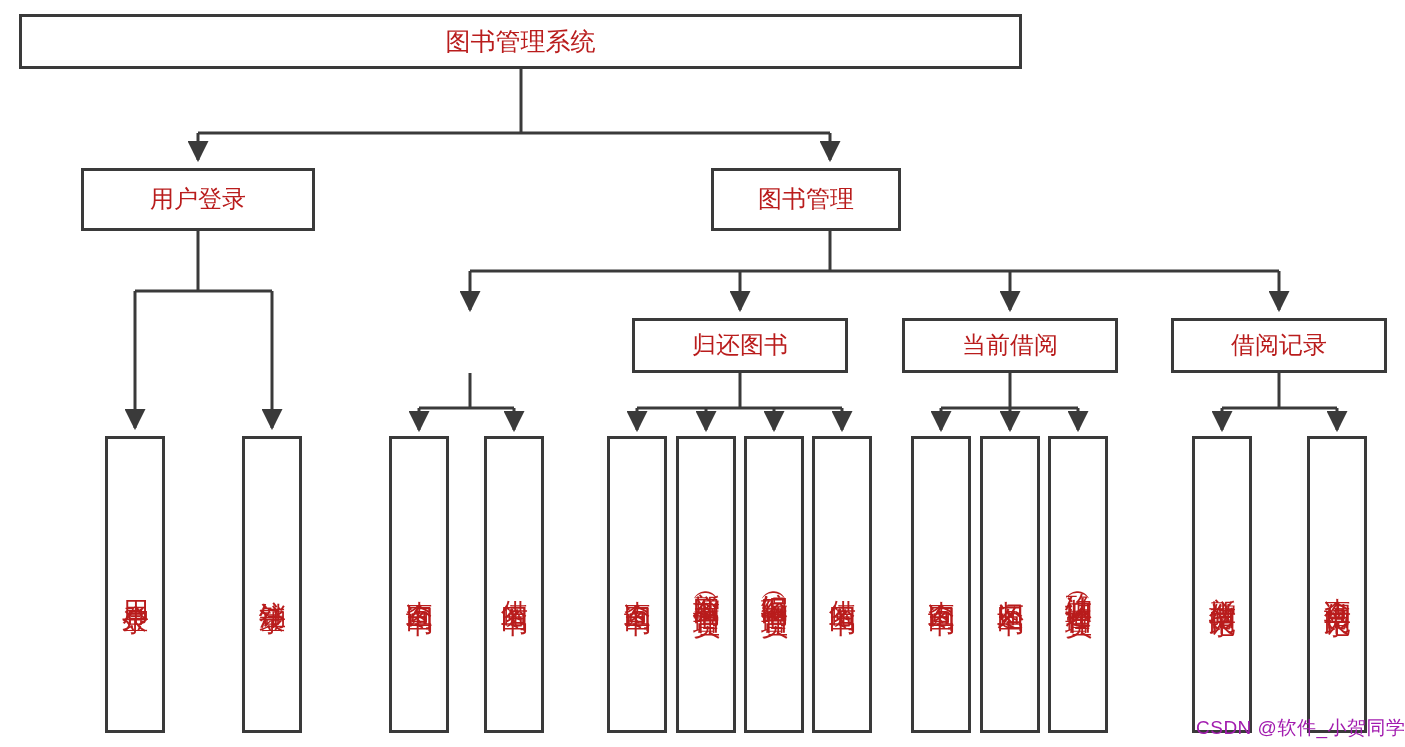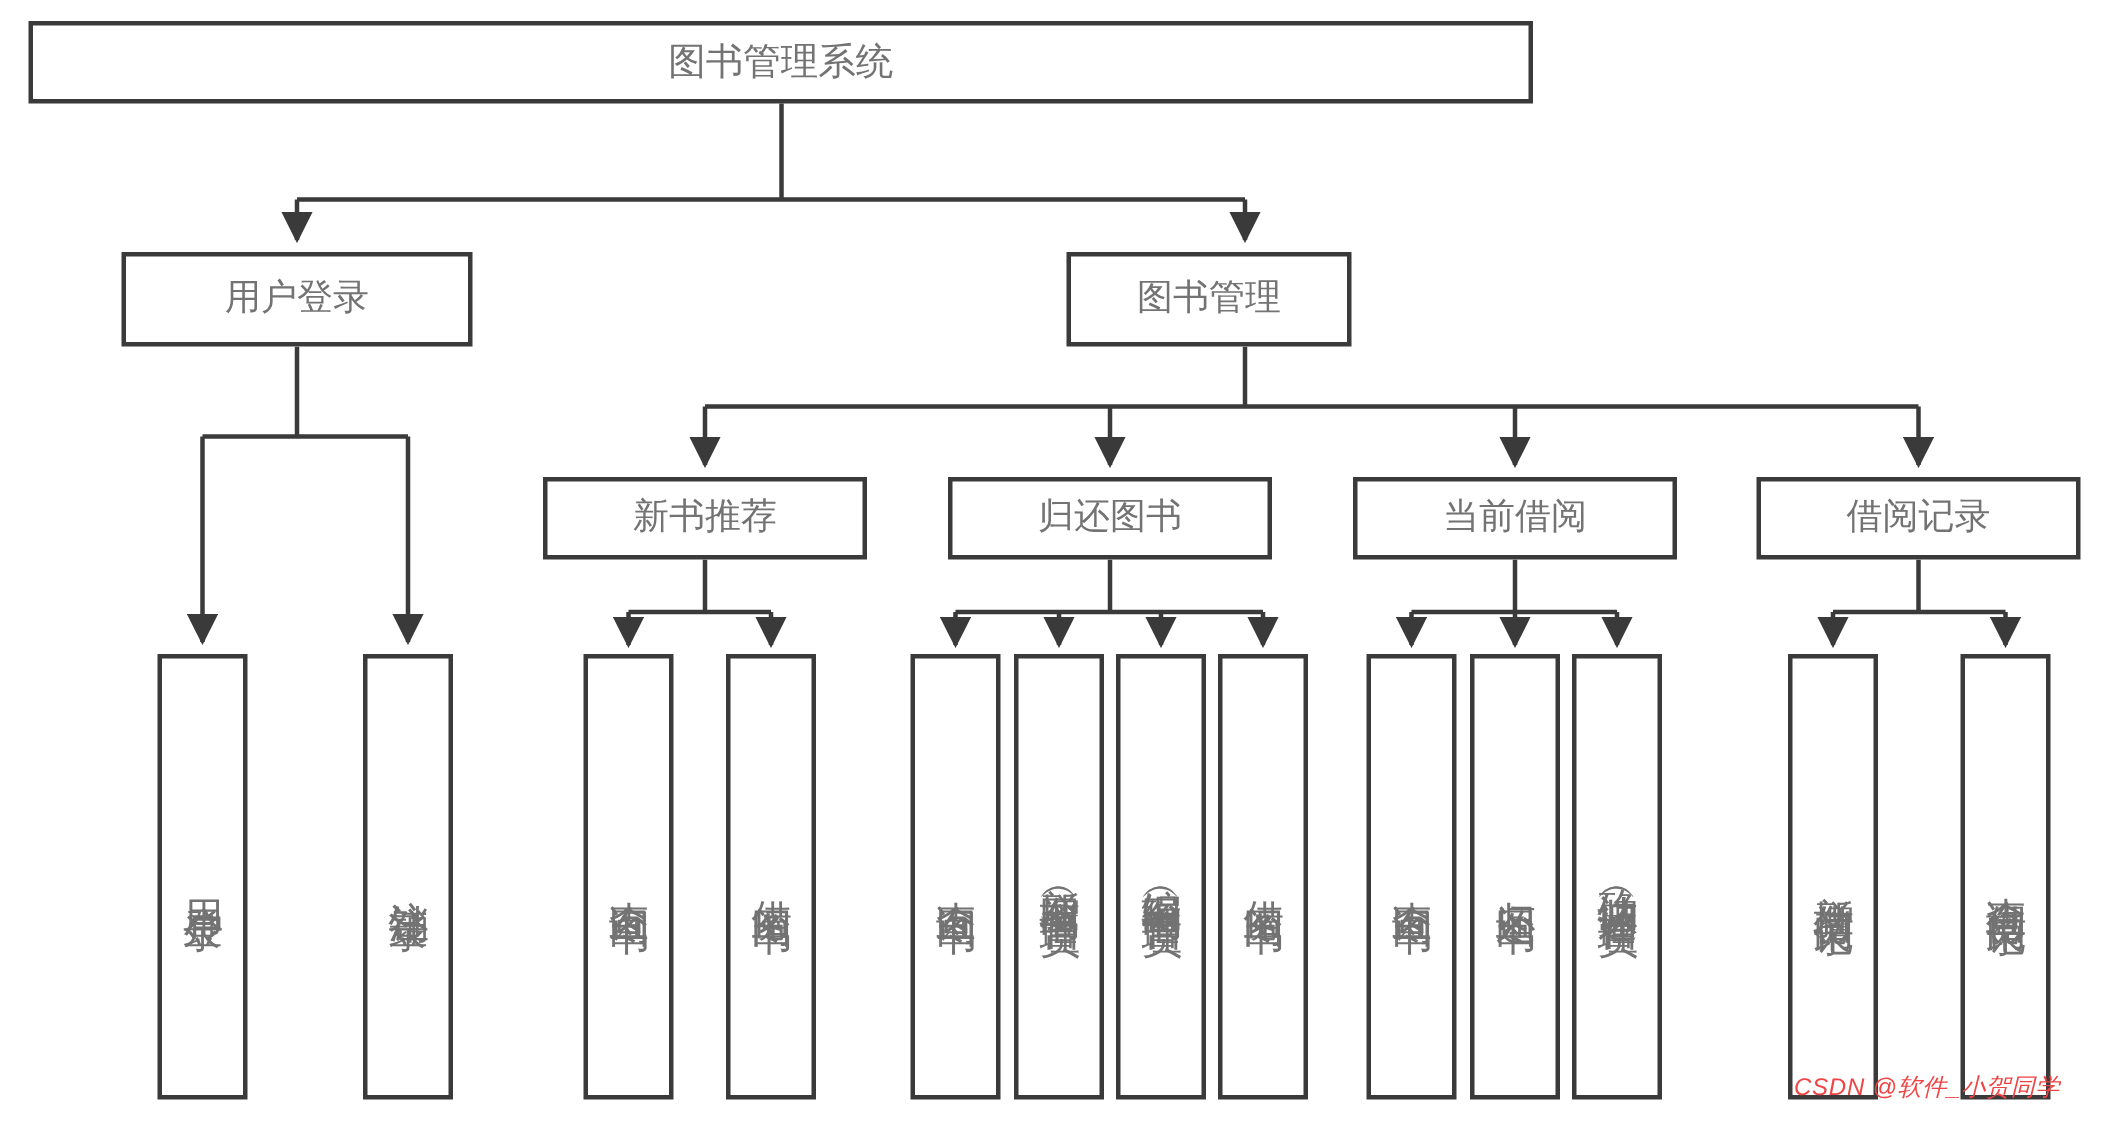--- a/index.html
+++ b/index.html
@@ -26,21 +26,21 @@
     pointer-events: none;
   }
   .node {
     position: absolute;
     box-sizing: border-box;
     background: #ffffff;
     border: 3px solid #3a3a3a;
     display: flex;
     align-items: center;
     justify-content: center;
-    color: #737373;
+    color: #b91c1c;
   }
   .node .label {
     display: block;
     text-align: center;
     line-height: 1.18;
     white-space: nowrap;
   }
   
   .node.root {
     border-width: 3px;
@@ -61,25 +61,24 @@
   .node.leaf .label {
     writing-mode: vertical-rl;
     text-orientation: upright;
     font-size: 27px;
     letter-spacing: 3px;
     line-height: 1;
     white-space: nowrap;
   }
   .watermark {
     position: absolute;
-    font-size: 16px;
-    color: #ef4444;
+    font-size: 19px;
+    color: #a21caf;
     white-space: nowrap;
     letter-spacing: 0.5px;
-    font-style: italic;
   }
 </style>
 </head>
 <body>
 
 <div id="canvas">
 
   <svg class="connectors" viewBox="0 0 1405 747" xmlns="http://www.w3.org/2000/svg">
     <defs>
       <marker id="arrow" viewBox="0 0 10 10" refX="9" refY="5" markerWidth="7" markerHeight="7" orient="auto-start-reverse">
@@ -134,23 +133,20 @@
     <span class="label">图书管理系统</span>
   </div>
 
   <div class="node level2" style="left:81px; top:168px; width:234px; height:63px;">
     <span class="label">用户登录</span>
   </div>
   <div class="node level2" style="left:711px; top:168px; width:190px; height:63px;">
     <span class="label">图书管理</span>
   </div>
 
-  <div class="node level3" style="left:362px; top:318px; width:216px; height:55px;">
-    <span class="label">新书推荐</span>
-  </div>
   <div class="node level3" style="left:632px; top:318px; width:216px; height:55px;">
     <span class="label">归还图书</span>
   </div>
   <div class="node level3" style="left:1171px; top:318px; width:216px; height:55px;">
     <span class="label">借阅记录</span>
   </div>
   <div class="node level3" style="left:902px; top:318px; width:216px; height:55px;">
     <span class="label">当前借阅</span>
   </div>
 

